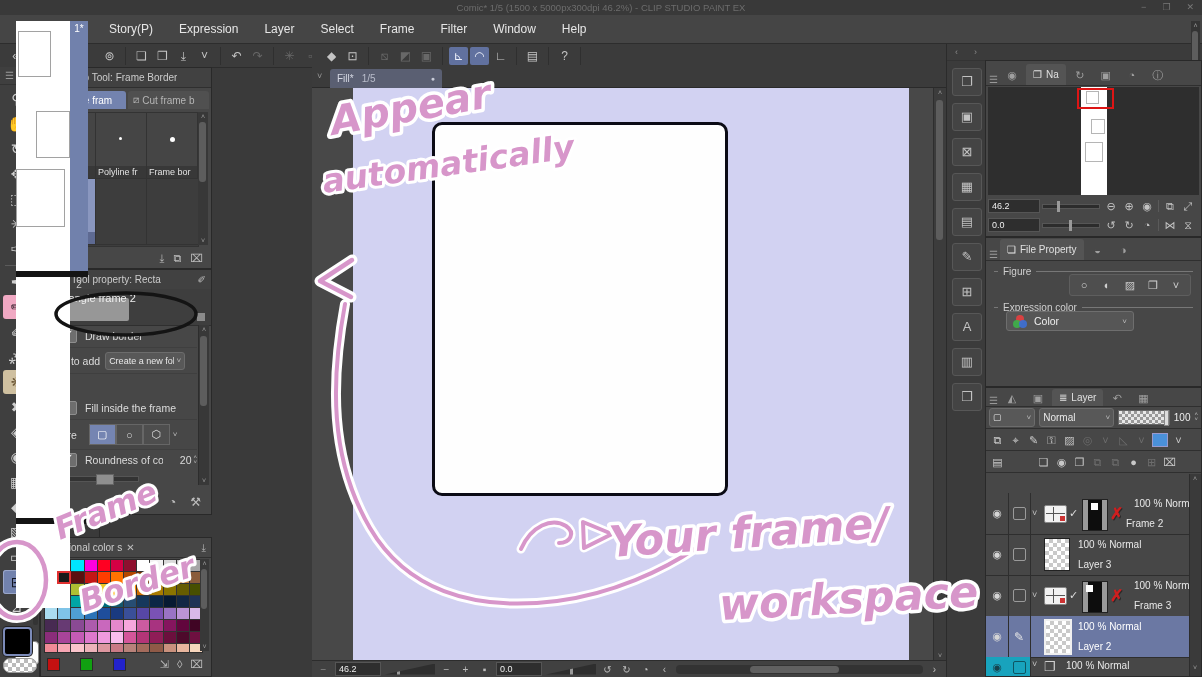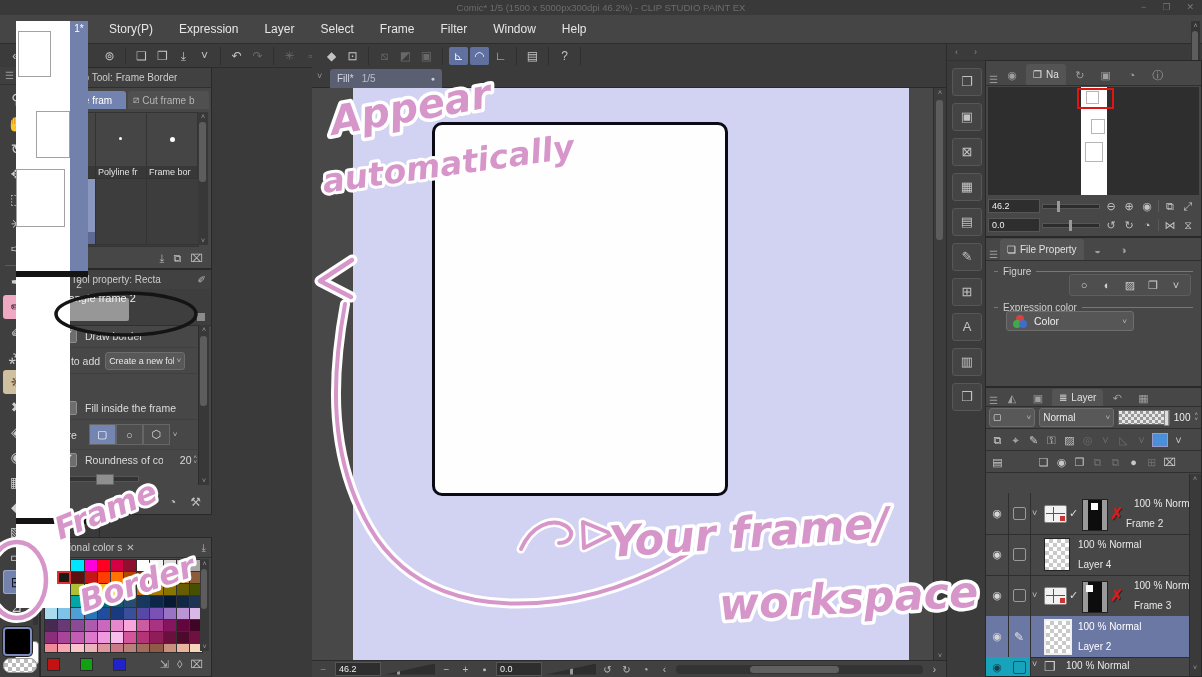--- a/index.html
+++ b/index.html
@@ -770,21 +770,21 @@
       <span class="linfo" style="left:148px;top:5px">100 % Norm</span>
       <span class="lname" style="left:140px;bottom:5px">Frame 2</span>
     </div>
     <div class="lrow" style="top:146px;height:41px">
       <div class="leye">◉</div>
       <div class="lchk">
           <span class="lbox"></span>
         </div>
       <div class="cthumb" style="left:58px;top:4px;width:24px;height:31px"></div>
       <span class="linfo" style="left:92px;top:5px">100 % Normal</span>
-      <span class="lname" style="left:92px;bottom:5px">Layer 4</span>
+      <span class="lname" style="left:92px;bottom:5px">Layer 3</span>
     </div>
     <div class="lrow" style="top:187px;height:41px">
       <div class="leye">◉</div>
       <div class="lchk">
           <span class="lbox"></span>
         </div>
       <span class="lchev">˅</span>
       <span class="fico">
           <span class="rd"></span>
         </span>

